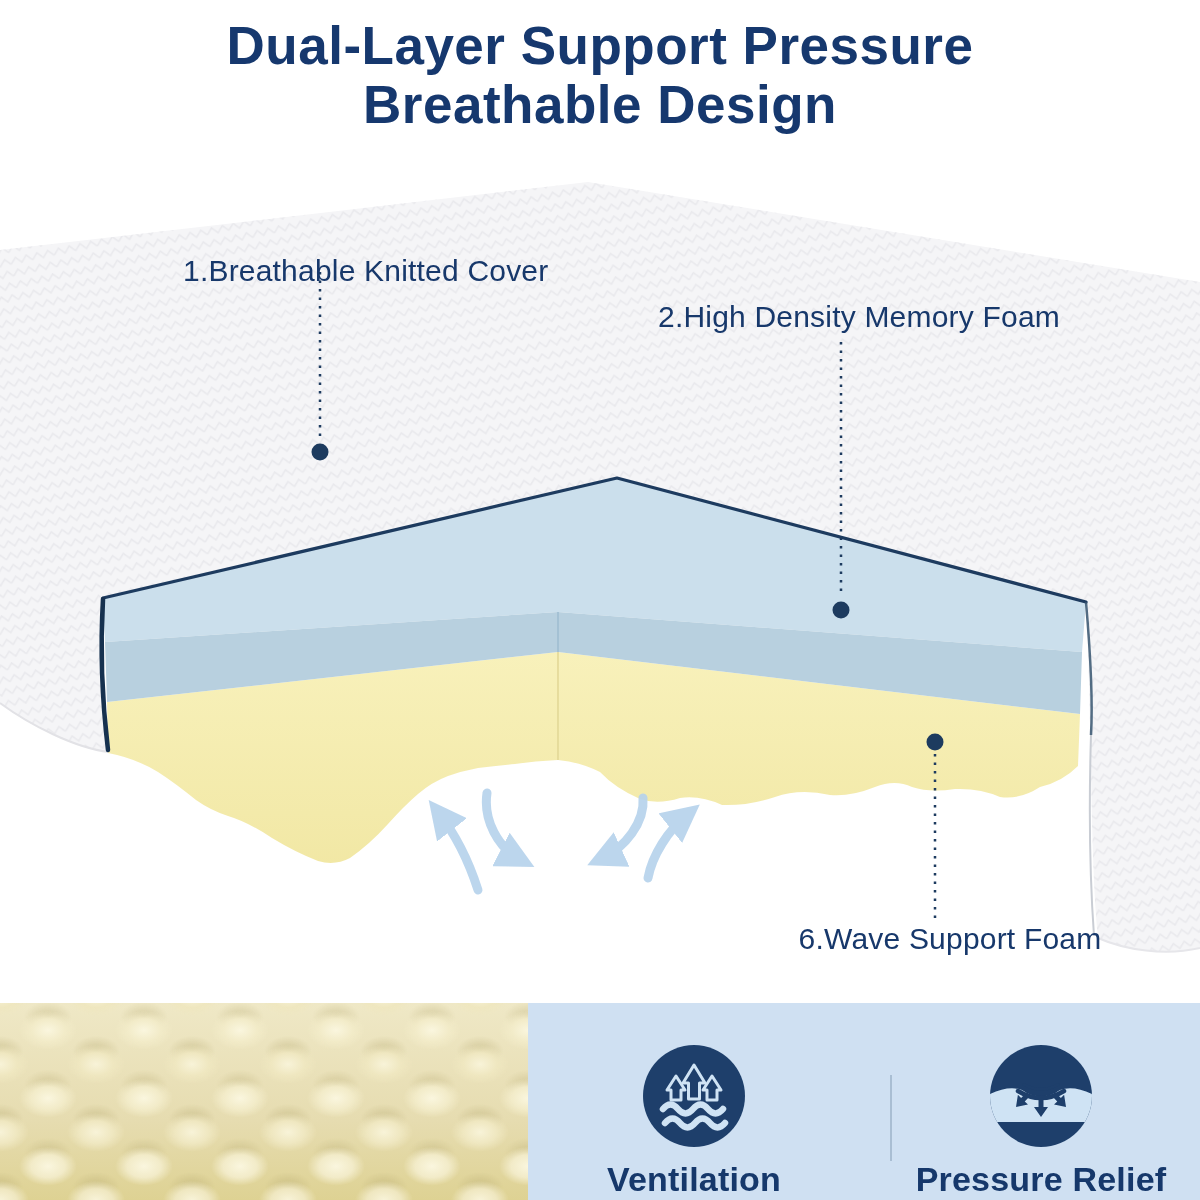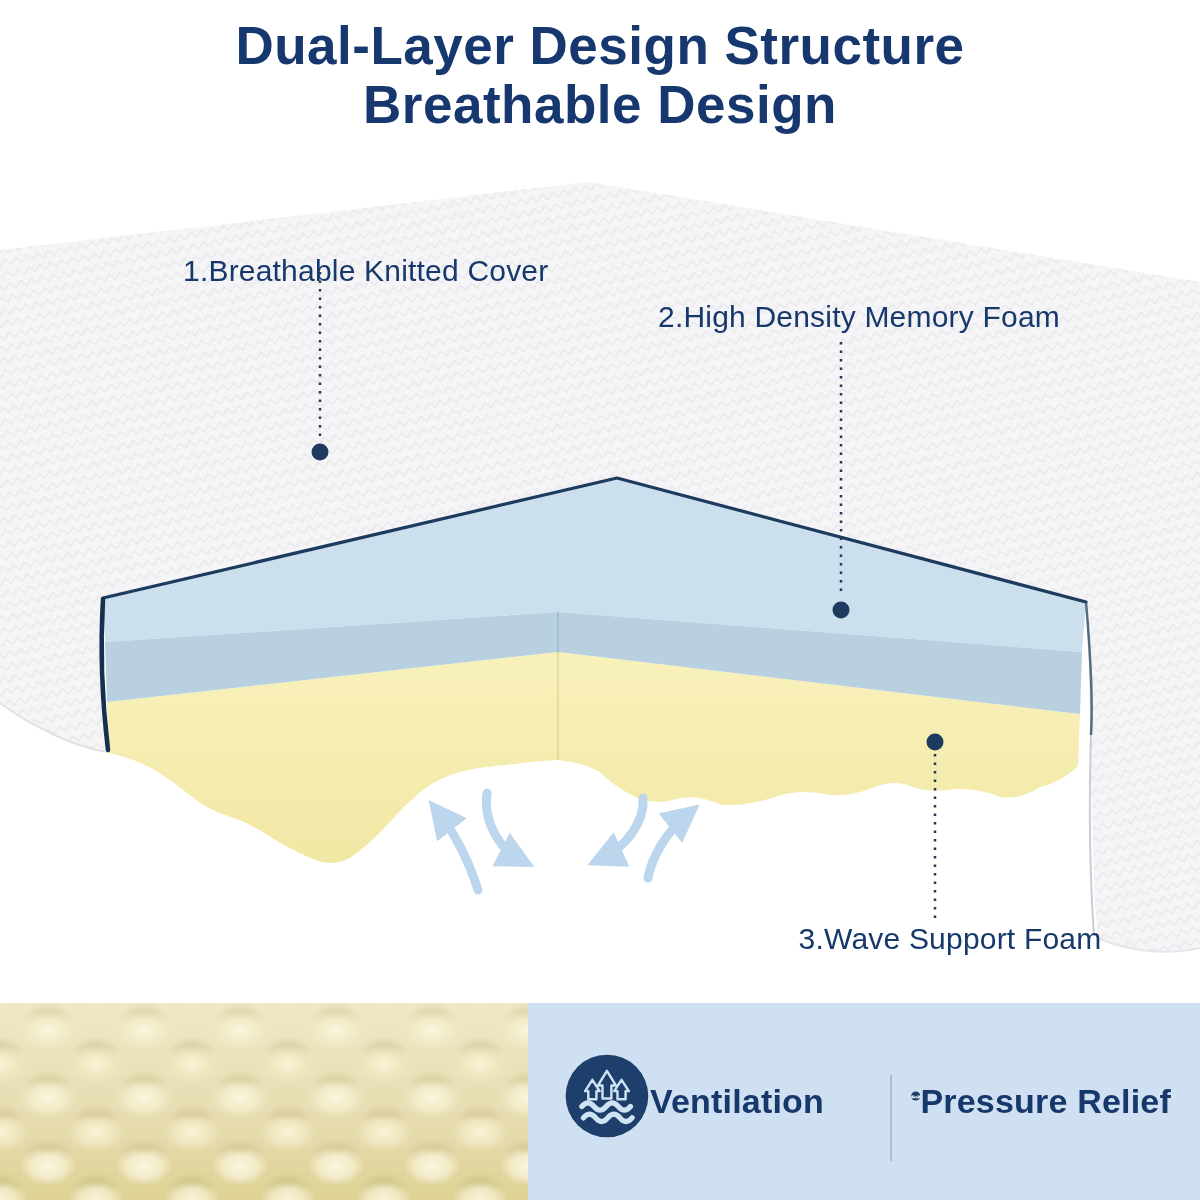--- a/index.html
+++ b/index.html
@@ -32,39 +32,39 @@
       radial-gradient(ellipse 40px 27px at 50% 40%, #f8f3d8 0%, #efe7c0 42%, rgba(222,211,160,0) 72%),
       radial-gradient(ellipse 34px 22px at 50% 62%, rgba(176,163,106,0.45) 0%, rgba(176,163,106,0) 70%),
       radial-gradient(ellipse 34px 22px at 50% 62%, rgba(176,163,106,0.40) 0%, rgba(176,163,106,0) 70%),
       linear-gradient(180deg,#efe8c6 0%,#e6dcb0 60%,#ded293 100%);
     background-size:96px 68px,96px 68px,96px 68px,96px 68px,100% 100%;
     background-position:0 0,48px 34px,48px 6px,0 40px,0 0;
   }
   .features-panel{position:relative;flex:1 1 auto;background:#cfe0f2;}
   .feature{
     position:absolute;top:40px;width:260px;
-    display:flex;flex-direction:row;align-items:center;
+    display:flex;flex-direction:column;align-items:center;
   }
   .feature-ventilation{left:36px;}
   .feature-pressure{left:383px;}
   .feature-icon{width:106px;height:106px;display:block;}
   .feature-label{
     margin-top:11px;color:#16386b;font-size:34px;font-weight:700;letter-spacing:.2px;white-space:nowrap;
   }
   .feature-divider{
     position:absolute;left:362px;top:72px;width:2px;height:86px;background:#a9bed3;
   }
 </style>
 </head>
 <body>
 
 <div class="canvas">
 
   <div class="title">
-    <div>Dual-Layer Design Structure</div>
+    <div>Dual-Layer Support Pressure</div>
     <div>Breathable Design</div>
   </div>
 
   <svg class="scene" width="1200" height="1003" viewBox="0 0 1200 1003">
     <defs>
       <pattern id="knit" width="22" height="12" patternUnits="userSpaceOnUse" patternTransform="rotate(-12)">
         <path d="M0,9 L5.5,3 L11,9 L16.5,3 L22,9" fill="none" stroke="#e7e7eb" stroke-width="1.6"></path>
       </pattern>
       <linearGradient id="yellowGrad" x1="0" y1="650" x2="0" y2="880" gradientUnits="userSpaceOnUse">
         <stop offset="0" stop-color="#f8f1bb"></stop>
@@ -131,21 +131,21 @@
       <line x1="935" y1="754" x2="935" y2="924" stroke-dasharray="2.5 6"></line>
       <circle cx="320" cy="452" r="8.5" fill="#1d3b5f" stroke="none"></circle>
       <circle cx="841" cy="610" r="8.5" fill="#1d3b5f" stroke="none"></circle>
       <circle cx="935" cy="742" r="8.5" fill="#1d3b5f" stroke="none"></circle>
     </g>
   </svg>
 
   <div class="callout callout-1">1.Breathable Knitted Cover</div>
   <div class="callout callout-2">2.High Density Memory Foam</div>
   <div class="callout callout-3">
-    <div>3.Wave Support Foam</div>
+    <div>6.Wave Support Foam</div>
   </div>
 
   <div class="bottom-strip">
     <div class="foam-photo"></div>
     <div class="features-panel">
 
       <div class="feature feature-ventilation">
         <svg class="feature-icon" viewBox="0 0 106 106">
           <circle cx="53" cy="53" r="51" fill="#1e3f6b"></circle>
           <g fill="#1e3f6b" stroke="#cfe3f4" stroke-width="3" stroke-linejoin="round">

